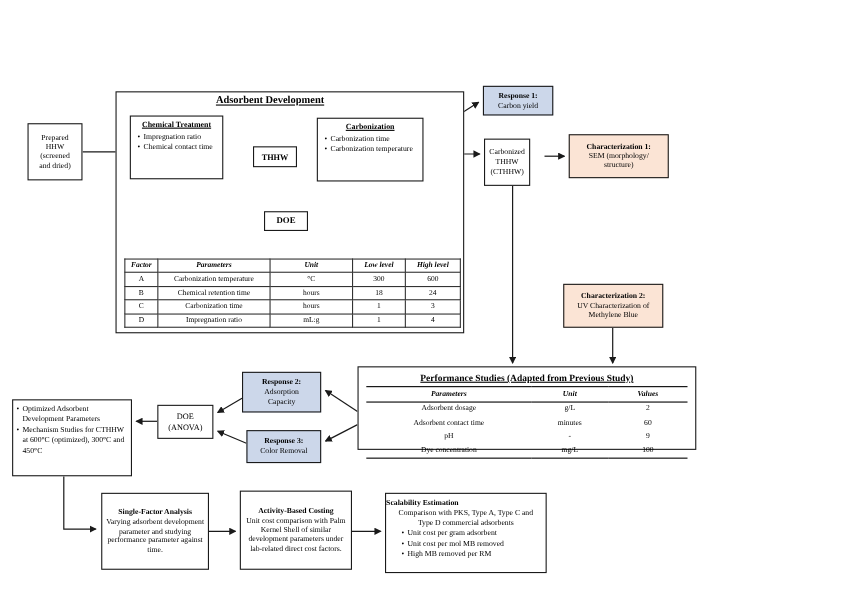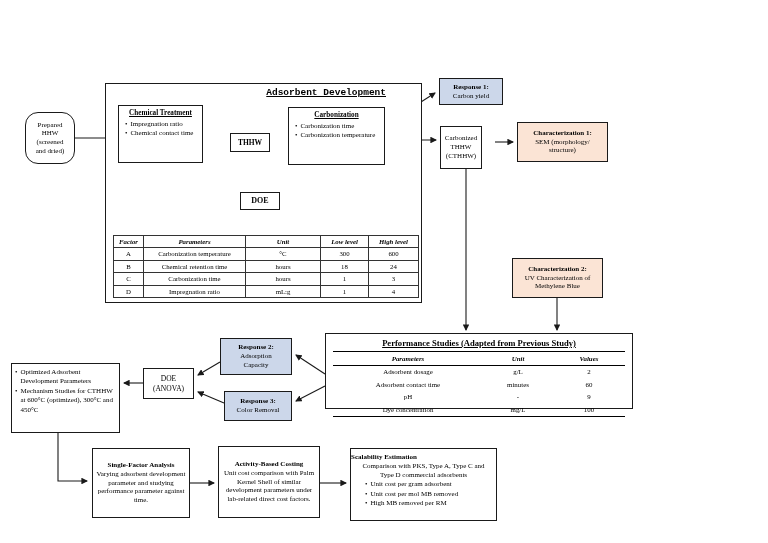--- a/index.html
+++ b/index.html
@@ -6,27 +6,27 @@
   .canvas {
     position:relative; width:768px; height:543px; background:#ffffff;
     font-family:"Liberation Serif","DejaVu Serif",serif; color:#000;
     overflow:hidden;
   }
   svg.wires { position:absolute; left:0; top:0; width:768px; height:543px; pointer-events:none; }
   .box { position:absolute; box-sizing:border-box; background:#fff; border:1px solid #1a1a1a; }
   .fill-blue { background:#ccd7ea; }
   .fill-peach { background:#fbe4d5; }
   .cc { display:flex; flex-direction:column; align-items:center; justify-content:center; text-align:center; }
-  .pre { white-space:pre-line;border-radius:13px; }
+  .pre { white-space:pre-line; }
   .b { font-weight:bold; }
   .fs7  { font-size:7px;  line-height:1.25; }
   .fs75 { font-size:7.5px;line-height:1.3; }
   .fs8  { font-size:8px;  line-height:1.3; }
-  .sec-title { position:absolute; left:105px; top:87px; width:281px; text-align:right;
-               font-size:9.5px; font-weight:bold; text-decoration:underline;font-family:Liberation Mono, monospace; }
+  .sec-title { position:absolute; left:105px; top:87px; width:281px; text-align:center;
+               font-size:9.5px; font-weight:bold; text-decoration:underline; }
   .bx-title { font-size:7.2px; font-weight:bold; text-decoration:underline; text-align:center; margin-top:3px; }
   .blist { margin:3px 0 0; padding:0 2px 0 6px; }
   .bitem { display:flex; gap:3px; font-size:7px; line-height:1.35; text-align:left; }
   .bdot { flex:0 0 auto; }
   .ftable { position:absolute; left:113px; top:235px; width:305px; border-collapse:collapse; table-layout:fixed; background:#fff; }
   .ftable th, .ftable td { border:1px solid #333; font-size:6.8px; line-height:1.1; text-align:center; padding:2px 1px; }
   .ftable th { font-style:italic; font-weight:bold; }
   .ptable { border-collapse:collapse; table-layout:fixed; width:292px; margin:3px auto 0; }
   .ptable th, .ptable td { font-size:6.9px; line-height:1.1; text-align:center; padding:2.5px 1px; }
   .ptable th { font-style:italic; font-weight:bold; border-top:1.4px solid #000; border-bottom:1px solid #000; }

